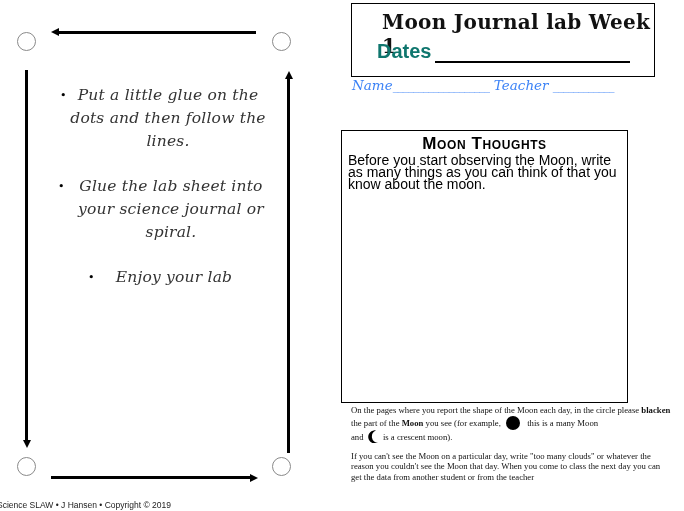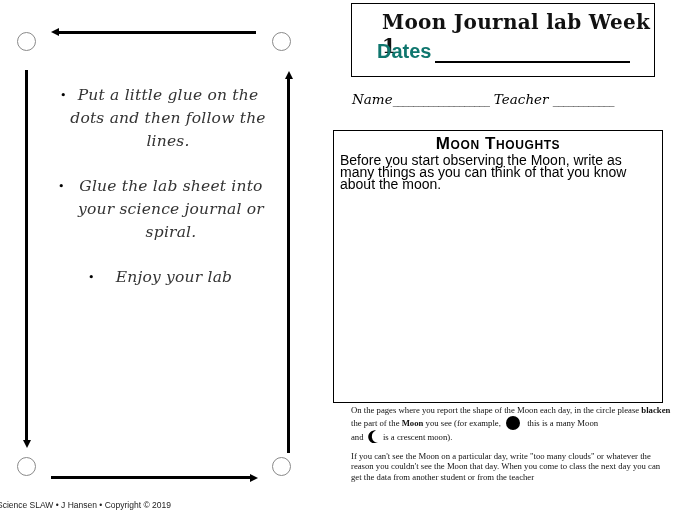--- a/index.html
+++ b/index.html
@@ -8,22 +8,22 @@
     .dot { width: 19px; height: 19px; border: 1px solid #8a8a8a; border-radius: 50%; background: #fff; box-sizing: border-box; }
     .hline { height: 3px; background: #000; }
     .vline { width: 3px; background: #000; }
     .instructions { left: 58px; top: 84px; width: 216px; text-align: center; font-family: "DejaVu Serif", serif; font-style: italic; font-size: 15.5px; line-height: 23px; color: #333; font-weight: 300; letter-spacing: 0.2px; }
     .instr-item { position: relative; margin-bottom: 22px; }
     .bullet { position: absolute; font-style: normal; font-size: 11px; color: #000; }
     .title-box { left: 351px; top: 3px; width: 304px; height: 74px; border: 1.5px solid #000; box-sizing: border-box; }
     .title-text { position: absolute; left: 30px; top: 6px; font-family: "DejaVu Serif", serif; font-size: 20px; font-weight: bold; letter-spacing: 0.3px; color: #111; }
     .dates-label { position: absolute; left: 25px; top: 36px; font-family: Liberation Sans, sans-serif; font-size: 20px; font-weight: bold; color: #0f766e; }
     .dates-line { position: absolute; left: 83px; top: 57px; width: 195px; height: 2px; background: #000; }
-    .name-row { left: 352px; top: 91px; font-family: "DejaVu Serif", serif; font-style: italic; font-size: 13.5px; color: #000000; white-space: nowrap; }
-    .thoughts-box { left: 333px; top: 130px; width: 330px; height: 273px; border: 1.5px solid #000; box-sizing: border-box; }
+    .name-row { left: 352px; top: 77px; font-family: "DejaVu Serif", serif; font-style: italic; font-size: 13.5px; color: #3b82f6; white-space: nowrap; }
+    .thoughts-box { left: 341px; top: 130px; width: 287px; height: 273px; border: 1.5px solid #000; box-sizing: border-box; }
     .thoughts-title { text-align: center; margin-top: 3px; font-family: "Liberation Sans", sans-serif; font-weight: bold; font-size: 17px; font-variant: small-caps; letter-spacing: 0.6px; color: #000; }
     .thoughts-prompt { margin: 0 6px; font-family: "Liberation Sans", sans-serif; font-size: 14px; line-height: 12px; color: #000; }
     .notes { left: 351px; top: 405px; width: 320px; font-family: "Liberation Serif", serif; font-size: 8.7px; line-height: 10.6px; color: #111; }
     .notes p { margin: 0 0 8px 0; }
     .fullmoon { display: inline-block; width: 14px; height: 14px; border-radius: 50%; background: #000; vertical-align: -4px; margin: 0 5px 0 3px; }
     .crescent { display: inline-block; width: 11px; height: 13px; vertical-align: -3px; margin: 0 2px; position: relative; }
     .footer { left: -3px; top: 500px; font-family: "Liberation Sans", sans-serif; font-size: 8.5px; color: #222; white-space: nowrap; }
     .ah-left { width: 0; height: 0; border-top: 4px solid transparent; border-bottom: 4px solid transparent; border-right: 8px solid #000; }
     .ah-right { width: 0; height: 0; border-top: 4px solid transparent; border-bottom: 4px solid transparent; border-left: 8px solid #000; }
     .ah-up { width: 0; height: 0; border-left: 4px solid transparent; border-right: 4px solid transparent; border-bottom: 8px solid #000; }

